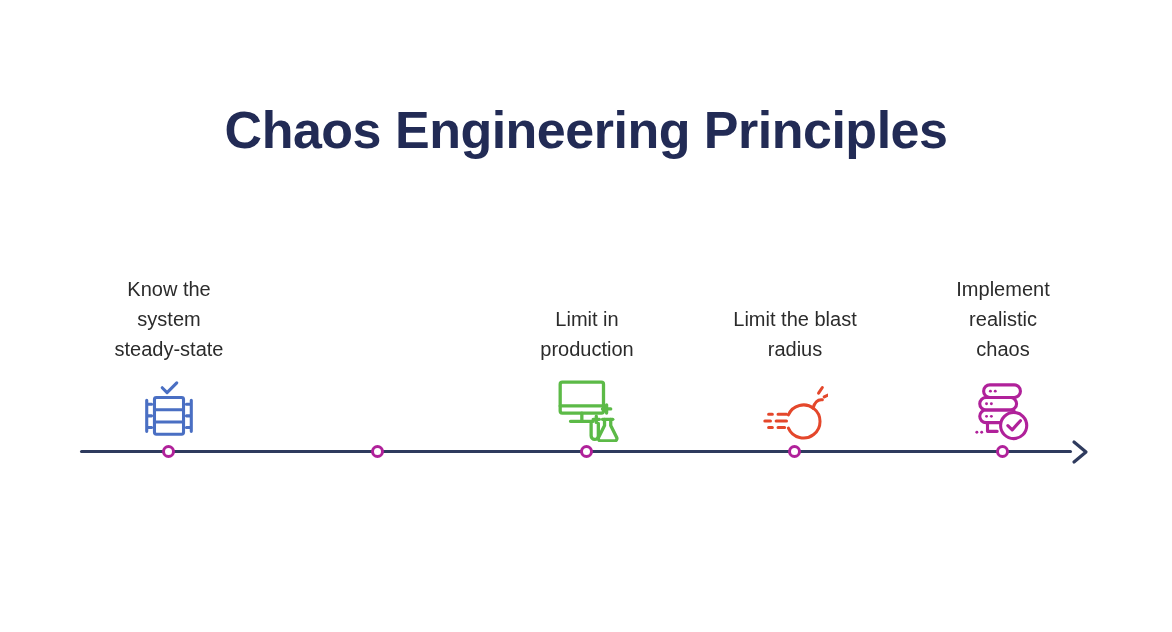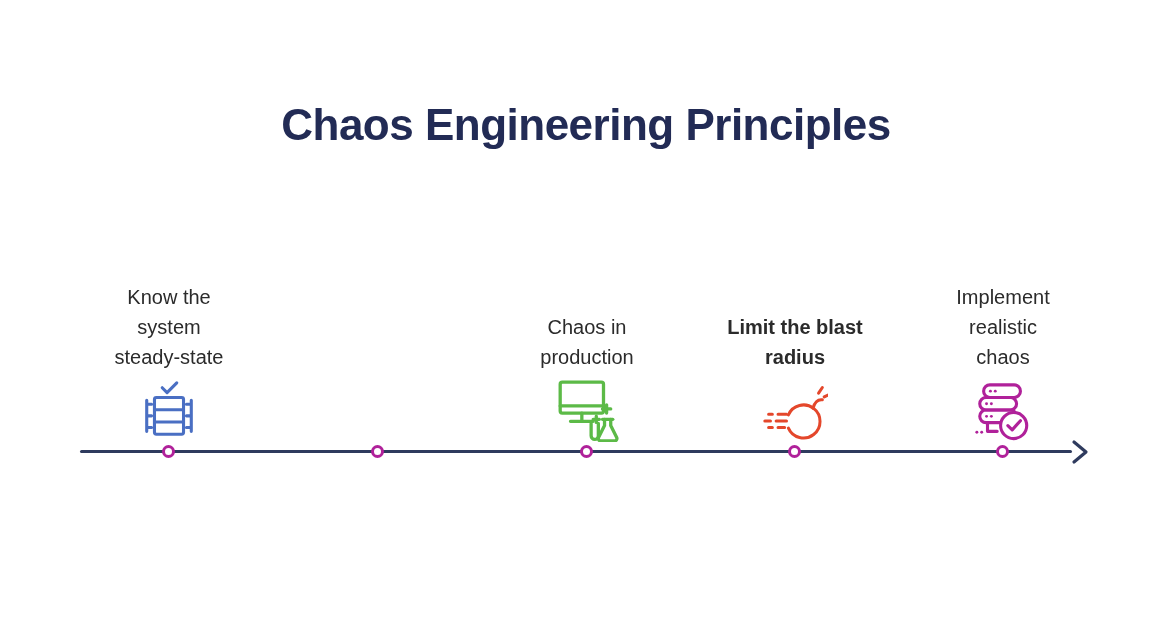--- a/index.html
+++ b/index.html
@@ -14,51 +14,51 @@
     height: 632px;
     background: #ffffff;
     overflow: hidden;
   }
   .page-title {
     position: absolute;
     top: 100px;
     left: 0;
     width: 100%;
     text-align: center;
-    font-size: 44px;
+    font-size: 52px;
     font-weight: 700;
     letter-spacing: -0.5px;
     color: #222B55;
   }
   .milestone {
     position: absolute;
     top: 268px;
     width: 208px;
     height: 174px;
     display: flex;
     flex-direction: column;
     justify-content: flex-end;
     align-items: center;
   }
   .milestone .label {
     font-size: 20px;
     line-height: 30px;
     color: #2B2B2B;
     text-align: center;
-    margin-bottom: 4px;
+    margin-bottom: 12px;
   }
   .m1 { left: 65px; }
   .m2 { left: 274px; }
   .m3 { left: 483px; }
   .m4 { left: 691px; }
   .m5 { left: 899px; }
   .m1 .label { max-width: 132px; }
   .m2 .label { max-width: 150px; }
   .m3 .label { max-width: 110px; }
-  .m4 .label { max-width: 150px; font-weight: bold; }
+  .m4 .label { max-width: 150px; }
   .m5 .label { max-width: 120px; }
   .icon-box {
     height: 66px;
     display: flex;
     align-items: flex-end;
     justify-content: center;
   }
   .timeline-line {
     position: absolute;
     left: 80px;
@@ -103,21 +103,21 @@
         <rect x="17" y="18" width="30" height="38" rx="2"></rect>
         <path d="M17 30.7 H47 M17 43.3 H47"></path>
         <path d="M9 21 V53 M9 25 H14 M9 37 H14 M9 49 H14"></path>
         <path d="M55 21 V53 M50 25 H55 M50 37 H55 M50 49 H55"></path>
       </svg>
     </div>
   </div>
 
 
   <div class="milestone m3">
-    <div class="label">Chaos in production</div>
+    <div class="label">Limit in production</div>
     <div class="icon-box">
       <svg width="66" height="64" viewBox="0 0 64 62" fill="none" stroke="#5CBA47" stroke-width="3.2" stroke-linecap="round" stroke-linejoin="round">
         <rect x="6" y="4" width="42" height="30" rx="2"></rect>
         <path d="M6 27 H48"></path>
         <path d="M27 34 V42 M16 42 H38"></path>
         <path d="M51 26 V34 M47 30 H55"></path>
         <path d="M41 37 V43 M38 40 H44"></path>
         <path d="M36 44 V56 a3.5 3.5 0 0 0 7 0 V44"></path>
         <path d="M49 40 V46 L43.2 57.6 a2.4 2.4 0 0 0 2.2 3.4 H58.6 a2.4 2.4 0 0 0 2.2 -3.4 L55 46 V40" fill="#ffffff"></path>
         <path d="M47 40 H57"></path>

